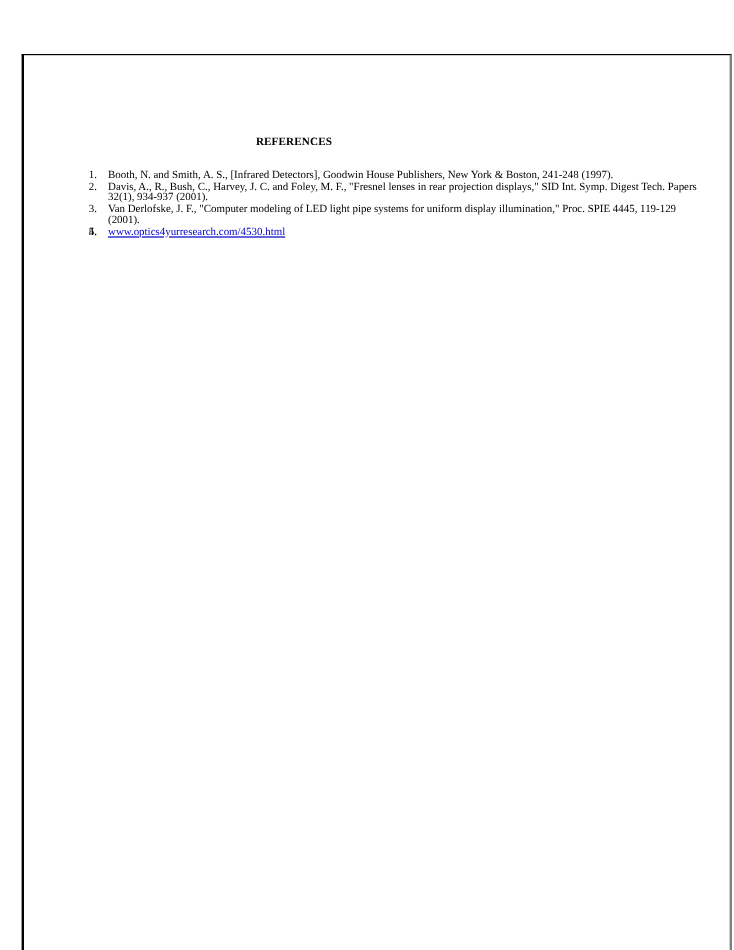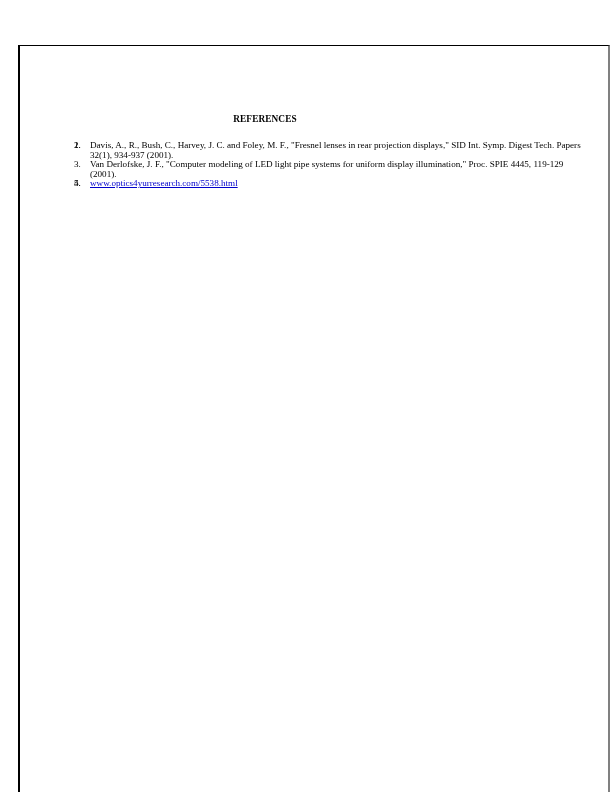--- a/index.html
+++ b/index.html
@@ -28,21 +28,20 @@
     }
     .title {
       position: absolute;
       left: 0;
       width: 490px;
       top: 114px;
       text-align: center;
       font-weight: bold;
       font-size: 9.3px;
       letter-spacing: 0.1px;
-      margin-left: 20px;
     }
     .refs {
       position: absolute;
       left: 70px;
       top: 141px;
       width: 520px;
       margin: 0;
       padding: 0;
       list-style: none;
       font-size: 9.1px;
@@ -66,29 +65,30 @@
 </head>
 <body>
 
 <div class="page-frame"></div>
 
 <div class="title">REFERENCES</div>
 
 <ol class="refs">
   <li>
     <span class="num">1.</span>
+    <span>Booth, N. and Smith, A. S., [Infrared Detectors], Goodwin House Publishers, New York &amp; Boston, 241-248 (1997).</span>
   </li>
   <li>
     <span class="num">2.</span>
     <span>Davis, A., R., Bush, C., Harvey, J. C. and Foley, M. F., "Fresnel lenses in rear projection displays," SID Int. Symp. Digest Tech. Papers 32(1), 934-937 (2001).</span>
   </li>
   <li>
     <span class="num">3.</span>
     <span>Van Derlofske, J. F., "Computer modeling of LED light pipe systems for uniform display illumination," Proc. SPIE 4445, 119-129 (2001).</span>
   </li>
   <li>
     <span class="num">4.</span>
   </li>
   <li>
     <span class="num">5.</span>
-    <a href="www.optics4yurresearch.com/7752.html">www.optics4yurresearch.com/5538.html</a>
+    <a href="www.optics4yurresearch.com/7752.html">www.optics4yurresearch.com/4530.html</a>
   </li>
 </ol>
 
 </body></html>

